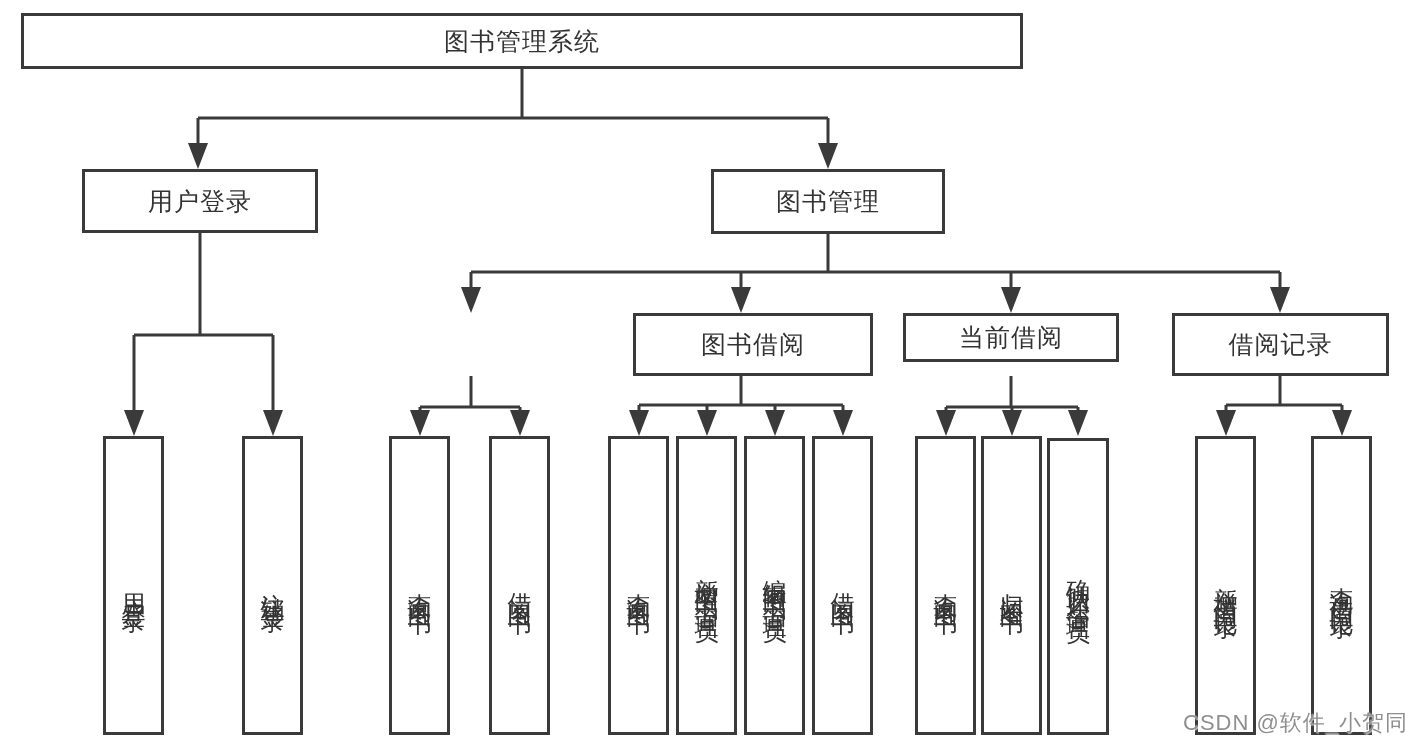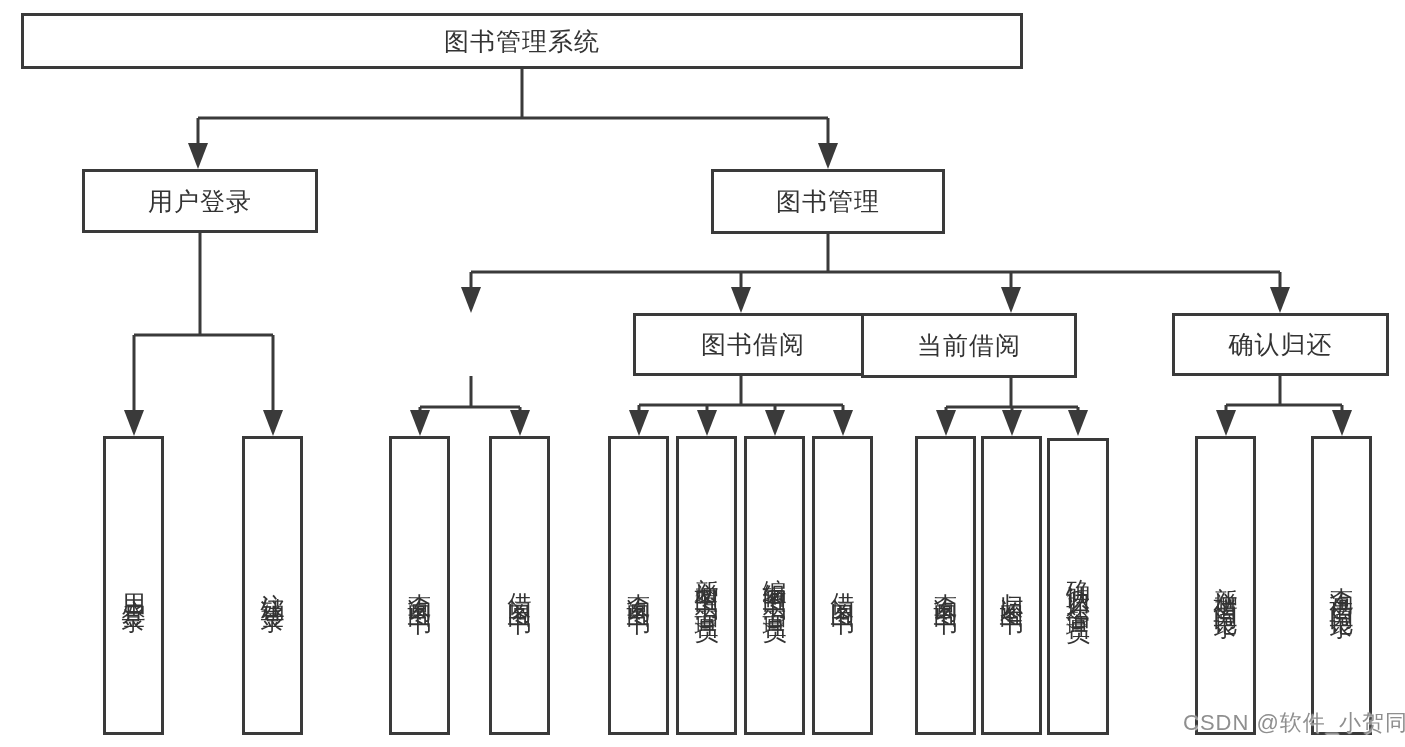--- a/index.html
+++ b/index.html
@@ -76,22 +76,22 @@
     <path class="a" d="M1216 410 L1236 410 L1226 436 Z"></path>
     <path class="a" d="M1332 410 L1352 410 L1342 436 Z"></path>
   </svg>
 
   <div class="box h" style="left:21px;top:13px;width:1002px;height:56px">图书管理系统</div>
 
   <div class="box h" style="left:82px;top:169px;width:236px;height:64px">用户登录</div>
   <div class="box h" style="left:711px;top:169px;width:234px;height:65px">图书管理</div>
 
   <div class="box h" style="left:633px;top:313px;width:240px;height:63px">图书借阅</div>
-  <div class="box h" style="left:861px;top:313px;width:216px;height:65px">当前借阅</div>
-  <div class="box h" style="left:1172px;top:313px;width:217px;height:63px">确认归还</div>
+  <div class="box h" style="left:903px;top:313px;width:216px;height:49px">当前借阅</div>
+  <div class="box h" style="left:1172px;top:313px;width:217px;height:63px">借阅记录</div>
 
   <div class="box v" style="left:103px;top:436px;width:61px;height:299px">用户登录</div>
   <div class="box v" style="left:242px;top:436px;width:61px;height:299px">注销登录</div>
 
   <div class="box v" style="left:389px;top:436px;width:61px;height:299px">查询图书</div>
   <div class="box v" style="left:489px;top:436px;width:61px;height:299px">借阅图书</div>
 
   <div class="box v" style="left:608px;top:436px;width:61px;height:299px">查询图书</div>
   <div class="box v" style="left:676px;top:436px;width:61px;height:299px">新增图书（管理员）</div>
   <div class="box v" style="left:744px;top:436px;width:61px;height:299px">编辑图书（管理员）</div>

